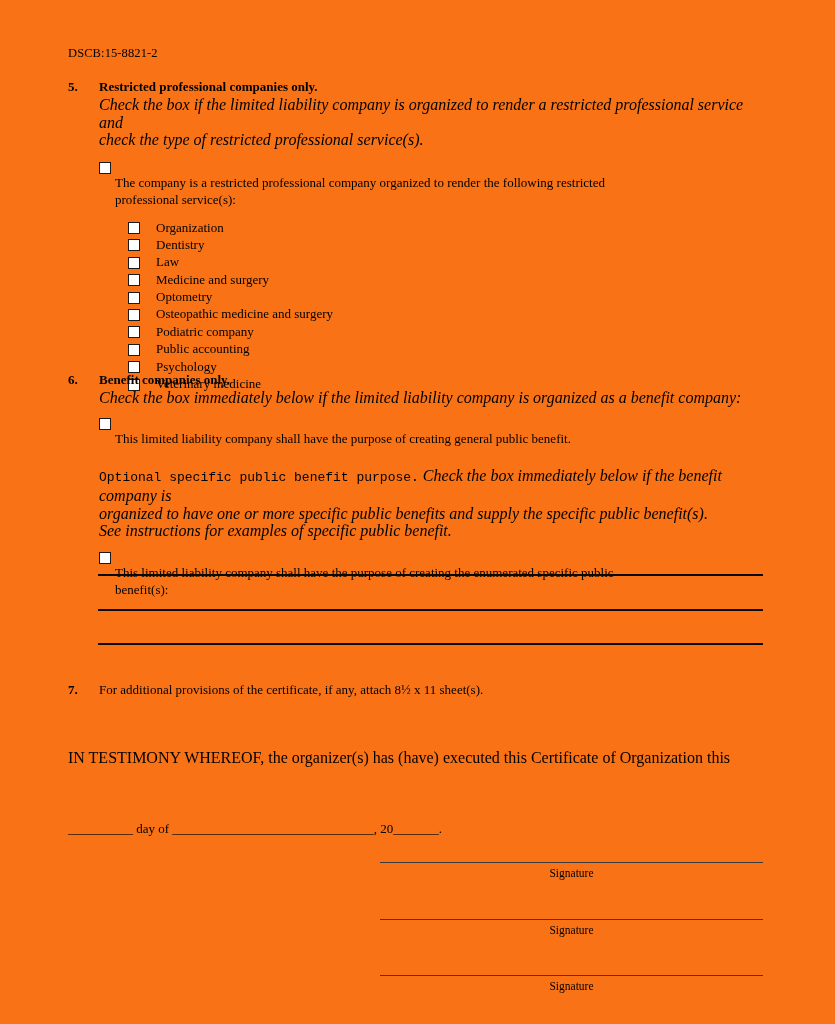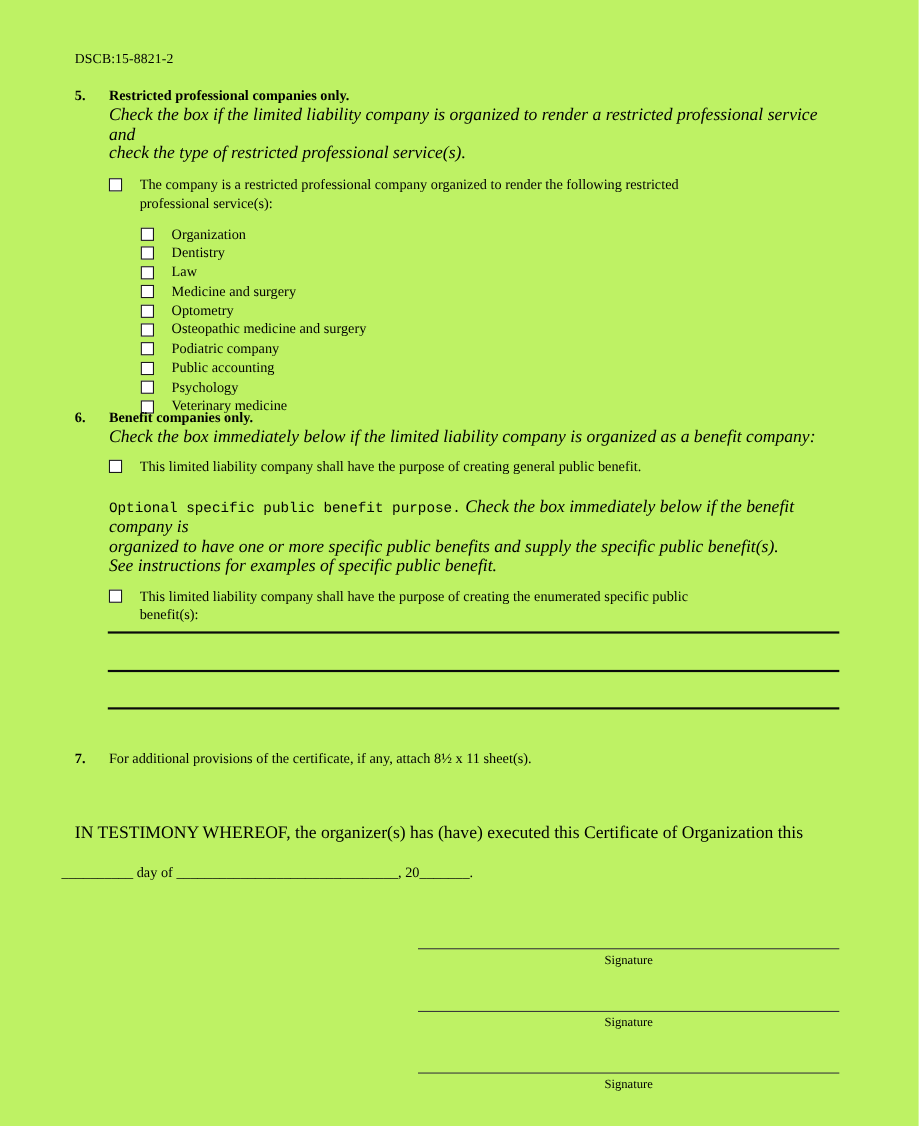--- a/index.html
+++ b/index.html
@@ -14,21 +14,21 @@
     font-family: "Liberation Serif", "DejaVu Serif", serif;
     color: #000000;
     overflow: hidden;
   }
 
   .page {
     position: absolute;
     left: 0; top: 0;
     width: 835px;
     height: 1024px;
-    background: #bef264;
+    background: #f97316;
   }
 
   
   .doc-code {
     position: absolute;
     left: 68px;
     top: 45px;
     font-size: 12.5px;
     line-height: 16px;
     letter-spacing: 0.1px;
@@ -87,20 +87,21 @@
     margin-top: 3px;
   }
   .cb-text {
     font-size: 13px;
     line-height: 17.5px;
   }
 
   
   .cb-main {
     margin-left: 31px;
+    flex-direction: column;
   }
   .cb-main .cb-text {
     margin-left: 16px;
   }
 
   
   .svc-list {
     margin-left: 60px;
   }
   .svc-item {
@@ -143,25 +144,26 @@
   
   .testimony {
     position: absolute;
     left: 68px;
     width: 720px;
     font-size: 16px;
     line-height: 17.5px;
   }
   .dateline {
     position: absolute;
-    left: 56px;
+    left: 68px;
     width: 720px;
     font-size: 13px;
     line-height: 17.5px;
     white-space: nowrap;
+    margin-top: 36px;
   }
 </style>
 </head>
 <body>
 
 <div class="page">
 
   <div class="doc-code">DSCB:15-8821-2</div>
 
   <div class="section" style="top:78px;">

